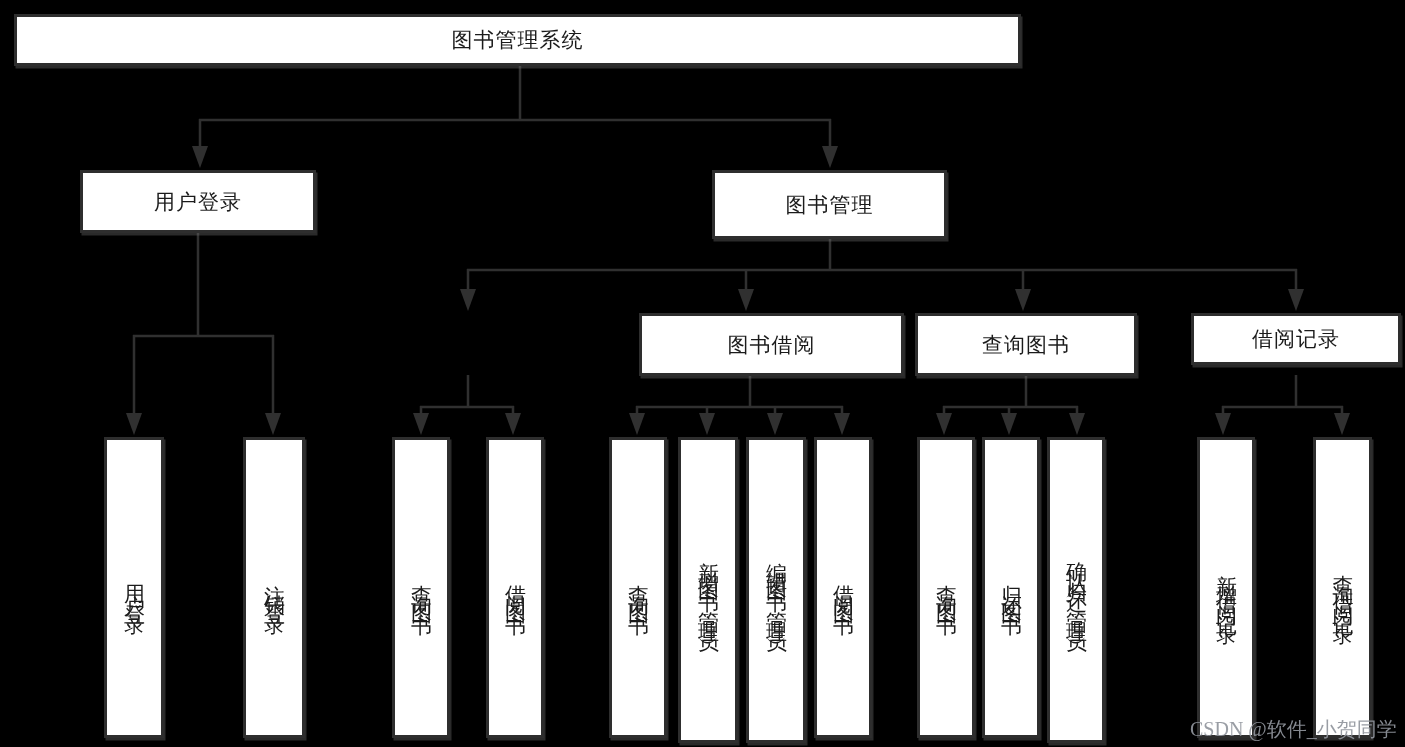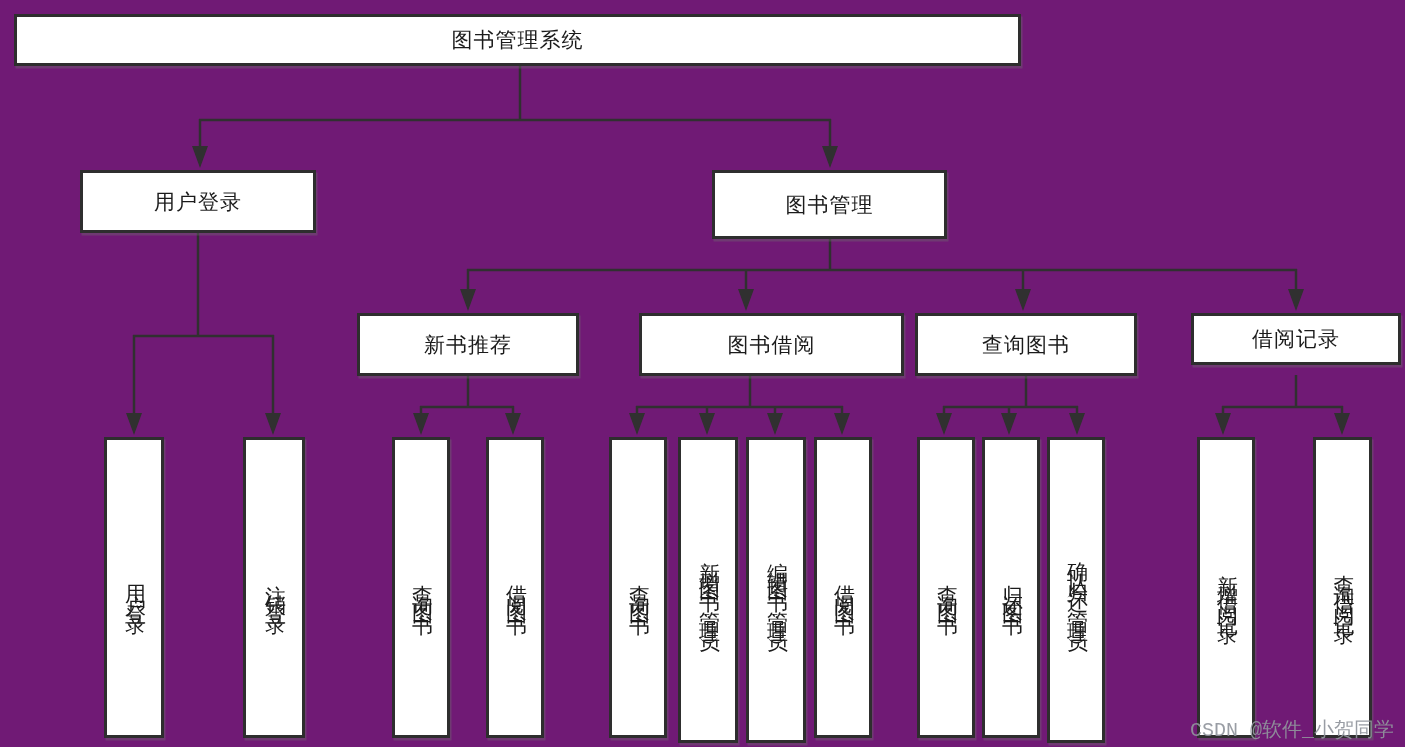--- a/index.html
+++ b/index.html
@@ -1,18 +1,18 @@
 <!DOCTYPE html>
 <html><head>
 <meta charset="utf-8">
 <style>
   html,body { margin:0; padding:0; background:#ffffff; }
   #stage {
-    position:relative; width:1405px; height:747px; background:#701a75;
-    font-family:Liberation Mono, monospace; overflow:hidden;
+    position:relative; width:1405px; height:747px; background:#000000;
+    font-family:Liberation Serif, serif; overflow:hidden;
   }
   #wires { position:absolute; left:0; top:0; width:1405px; height:747px; }
   .box {
     position:absolute; background:#ffffff; border:3px solid #2e2e2e;
     box-sizing:border-box; box-shadow:1.5px 2.5px 0 rgba(110,110,110,.38);
   }
   .hbox { display:flex; align-items:center; justify-content:center; }
   .hlabel { font-size:21px; color:#1b1b1b; letter-spacing:1px; white-space:nowrap; }
   .vlabel {
     position:absolute; left:50%; top:50%; transform:translate(-50%,-50%);
@@ -99,23 +99,20 @@
     <span class="hlabel">图书管理系统</span>
   </div>
 
   <div class="box hbox" style="left:80px; top:170px; width:236px; height:63px;">
     <span class="hlabel">用户登录</span>
   </div>
   <div class="box hbox" style="left:712px; top:170px; width:235px; height:69px;">
     <span class="hlabel">图书管理</span>
   </div>
 
-  <div class="box hbox" style="left:357px; top:313px; width:222px; height:63px;">
-    <span class="hlabel">新书推荐</span>
-  </div>
   <div class="box hbox" style="left:639px; top:313px; width:265px; height:63px;">
     <span class="hlabel">图书借阅</span>
   </div>
   <div class="box hbox" style="left:915px; top:313px; width:222px; height:63px;">
     <span class="hlabel">查询图书</span>
   </div>
   <div class="box hbox" style="left:1191px; top:313px; width:210px; height:52px;">
     <span class="hlabel">借阅记录</span>
   </div>
 

